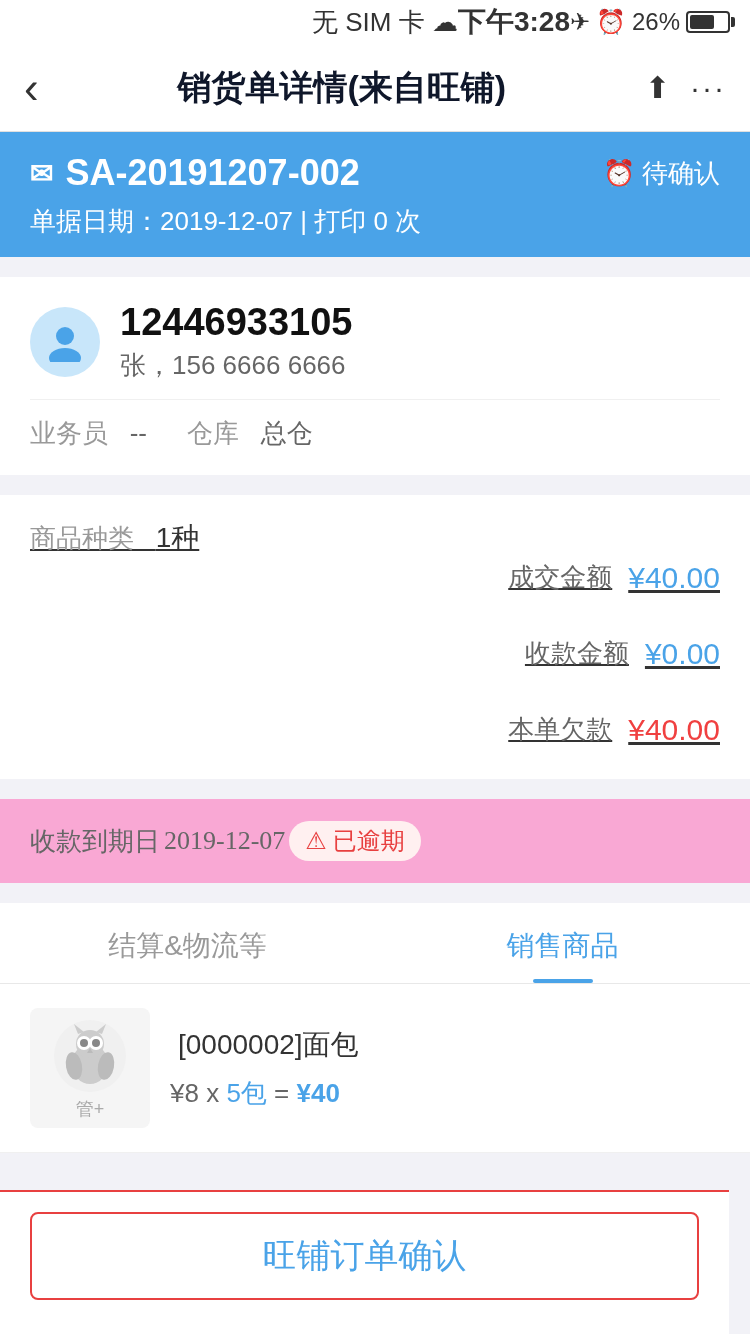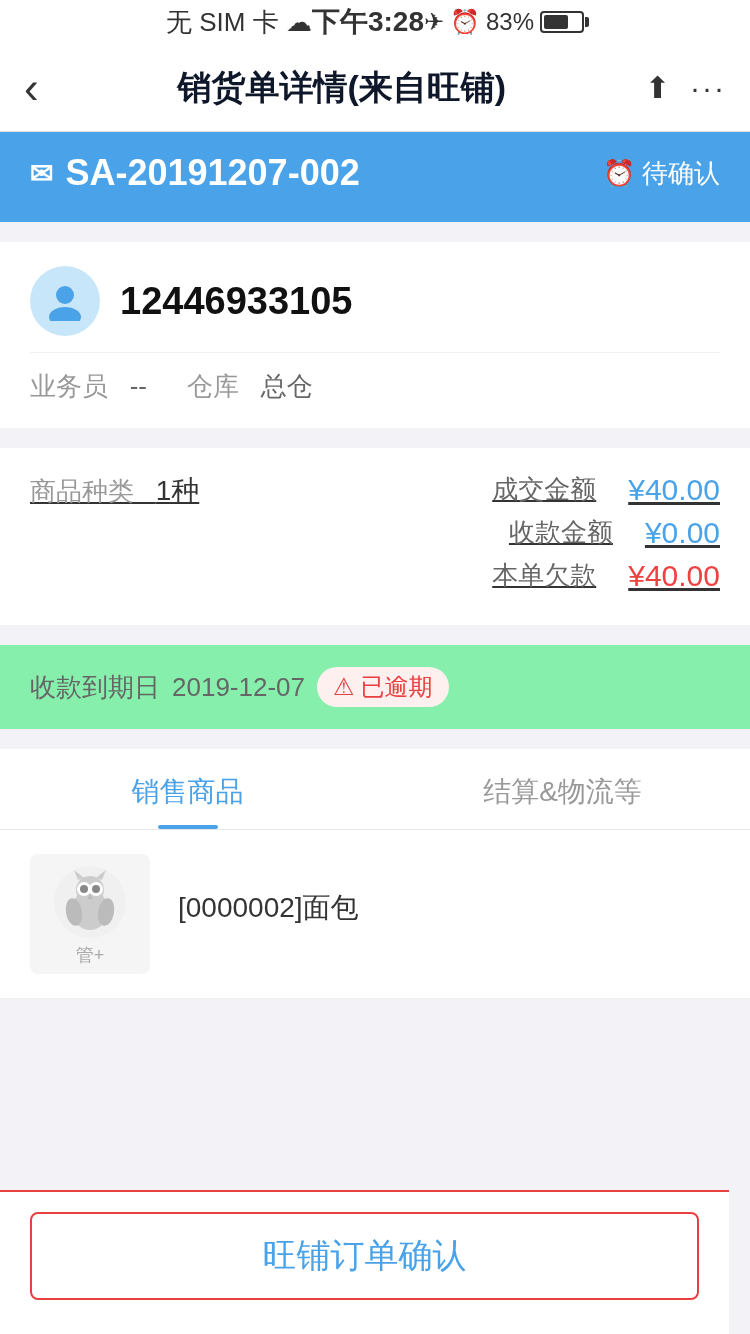--- a/index.html
+++ b/index.html
@@ -13,21 +13,21 @@
       color: #333;
     }
 
     
     .status-bar {
       width: 750px;
       height: 44px;
       background: #fff;
       display: flex;
       align-items: center;
-      justify-content: center;
+      justify-content: flex-end;
       padding: 0 20px;
       font-size: 26px;
       font-weight: 500;
     }
     .status-left { display: flex; align-items: center; gap: 8px; }
     .status-center { font-size: 28px; font-weight: 600; }
     .status-right { display: flex; align-items: center; gap: 6px; font-size: 24px; }
     .battery-icon {
       width: 44px; height: 22px; border: 2px solid #333; border-radius: 4px; position: relative; display: inline-flex; align-items: center; padding: 2px;
     }
@@ -125,34 +125,35 @@
       padding: 24px 30px;
     }
     .stats-row {
       display: flex;
       justify-content: space-between;
       align-items: flex-start;
       text-decoration: underline;
     }
     .stats-left { font-size: 26px; color: #666; }
     .stats-right { text-align: right; }
-    .stats-item { display: flex; justify-content: flex-end; align-items: center; gap: 32px; margin-bottom: 8px; font-size: 26px; color: #666; }
+    .stats-item { display: flex; justify-content: flex-end; align-items: center; gap: 16px; margin-bottom: 8px; font-size: 26px; color: #666; margin-top: 41px; }
     .stats-amount { font-size: 30px; color: #4aa3e8; }
     .stats-amount-red { font-size: 30px; color: #f04040; }
 
     
     .due-section {
-      background: #86efac;
+      background: #f9a8d4;
       margin-top: 20px;
       padding: 22px 30px;
       font-size: 26px;
       color: #666;
       display: flex;
       align-items: center;
-      gap: 12px;
+      gap: 4px;
+      font-family: Liberation Serif, serif;
     }
     .overdue-badge {
       background: #fff0f0;
       color: #e84040;
       border-radius: 20px;
       padding: 4px 16px;
       font-size: 24px;
       display: flex; align-items: center; gap: 6px;
     }
 
@@ -249,21 +250,21 @@
 <body>
 
 <div class="status-bar">
   <div class="status-left">
     <span>无 SIM 卡 ☁</span>
   </div>
   <div class="status-center">下午3:28</div>
   <div class="status-right">
     <span>✈</span>
     <span>⏰</span>
-    <span>83%</span>
+    <span>26%</span>
     <span class="battery-icon">
       <span class="battery-fill"></span>
     </span>
   </div>
 </div>
 
 <div class="nav-bar">
   <div class="nav-left">
     <span class="nav-icon" style="font-size:44px; font-weight:300;">‹</span>
   </div>
@@ -278,32 +279,34 @@
   <div class="order-header-top">
     <div class="order-id">
       <span style="font-size:28px;">✉</span>
       <span>SA-20191207-002</span>
     </div>
     <div class="order-status">
       <span>⏰</span>
       <span>待确认</span>
     </div>
   </div>
+  <div class="order-date">单据日期：2019-12-07 | 打印 0 次</div>
 </div>
 
 <div class="card">
   <div class="customer-row">
     <div class="avatar">
       <svg width="40" height="40" viewBox="0 0 40 40">
         <circle cx="20" cy="14" r="9" fill="#4aa3e8"></circle>
         <ellipse cx="20" cy="36" rx="16" ry="10" fill="#4aa3e8"></ellipse>
       </svg>
     </div>
     <div>
       <div class="customer-phone">12446933105</div>
+      <div class="customer-name">张，156 6666 6666</div>
     </div>
   </div>
   <div class="divider"></div>
   <div class="customer-meta">
     <span>
       <span class="meta-label">业务员</span>
       &nbsp;
       <span>--</span>
     </span>
     <span>
@@ -343,25 +346,25 @@
 <div class="due-section">
   <span>收款到期日</span>
   <span>2019-12-07</span>
   <span class="overdue-badge">
     <span style="color:#e84040;">⚠</span>
     <span>已逾期</span>
   </span>
 </div>
 
 <div class="tabs">
+  <div class="tab">
+    <span>结算&amp;物流等</span>
+  </div>
   <div class="tab active">
     <span>销售商品</span>
-  </div>
-  <div class="tab">
-    <span>结算&amp;物流等</span>
   </div>
 </div>
 
 <div class="product-section">
   <div class="product-item">
     <div class="product-thumb">
       <div class="owl-logo">
         
         <svg width="80" height="80" viewBox="0 0 80 80">
           <circle cx="40" cy="40" r="36" fill="#f0f0f0"></circle>
@@ -382,20 +385,27 @@
 
           <ellipse cx="24" cy="50" rx="8" ry="14" fill="#bbb" transform="rotate(-10 24 50)"></ellipse>
           <ellipse cx="56" cy="50" rx="8" ry="14" fill="#bbb" transform="rotate(10 56 50)"></ellipse>
 
         </svg>
         <div class="owl-text" style="font-size:18px; color:#aaa; margin-top:-6px;">管+</div>
       </div>
     </div>
     <div class="product-info">
       <div class="product-name">[0000002]面包</div>
+      <div class="product-price">
+        <span>¥8</span>
+        <span> x </span>
+        <span class="price-highlight">5包</span>
+        <span> = </span>
+        <span class="price-total">¥40</span>
+      </div>
     </div>
   </div>
 </div>
 
 <div class="empty-area"></div>
 
 <div class="bottom-bar">
   <button class="confirm-btn">
     <span>旺铺订单确认</span>
   </button>

